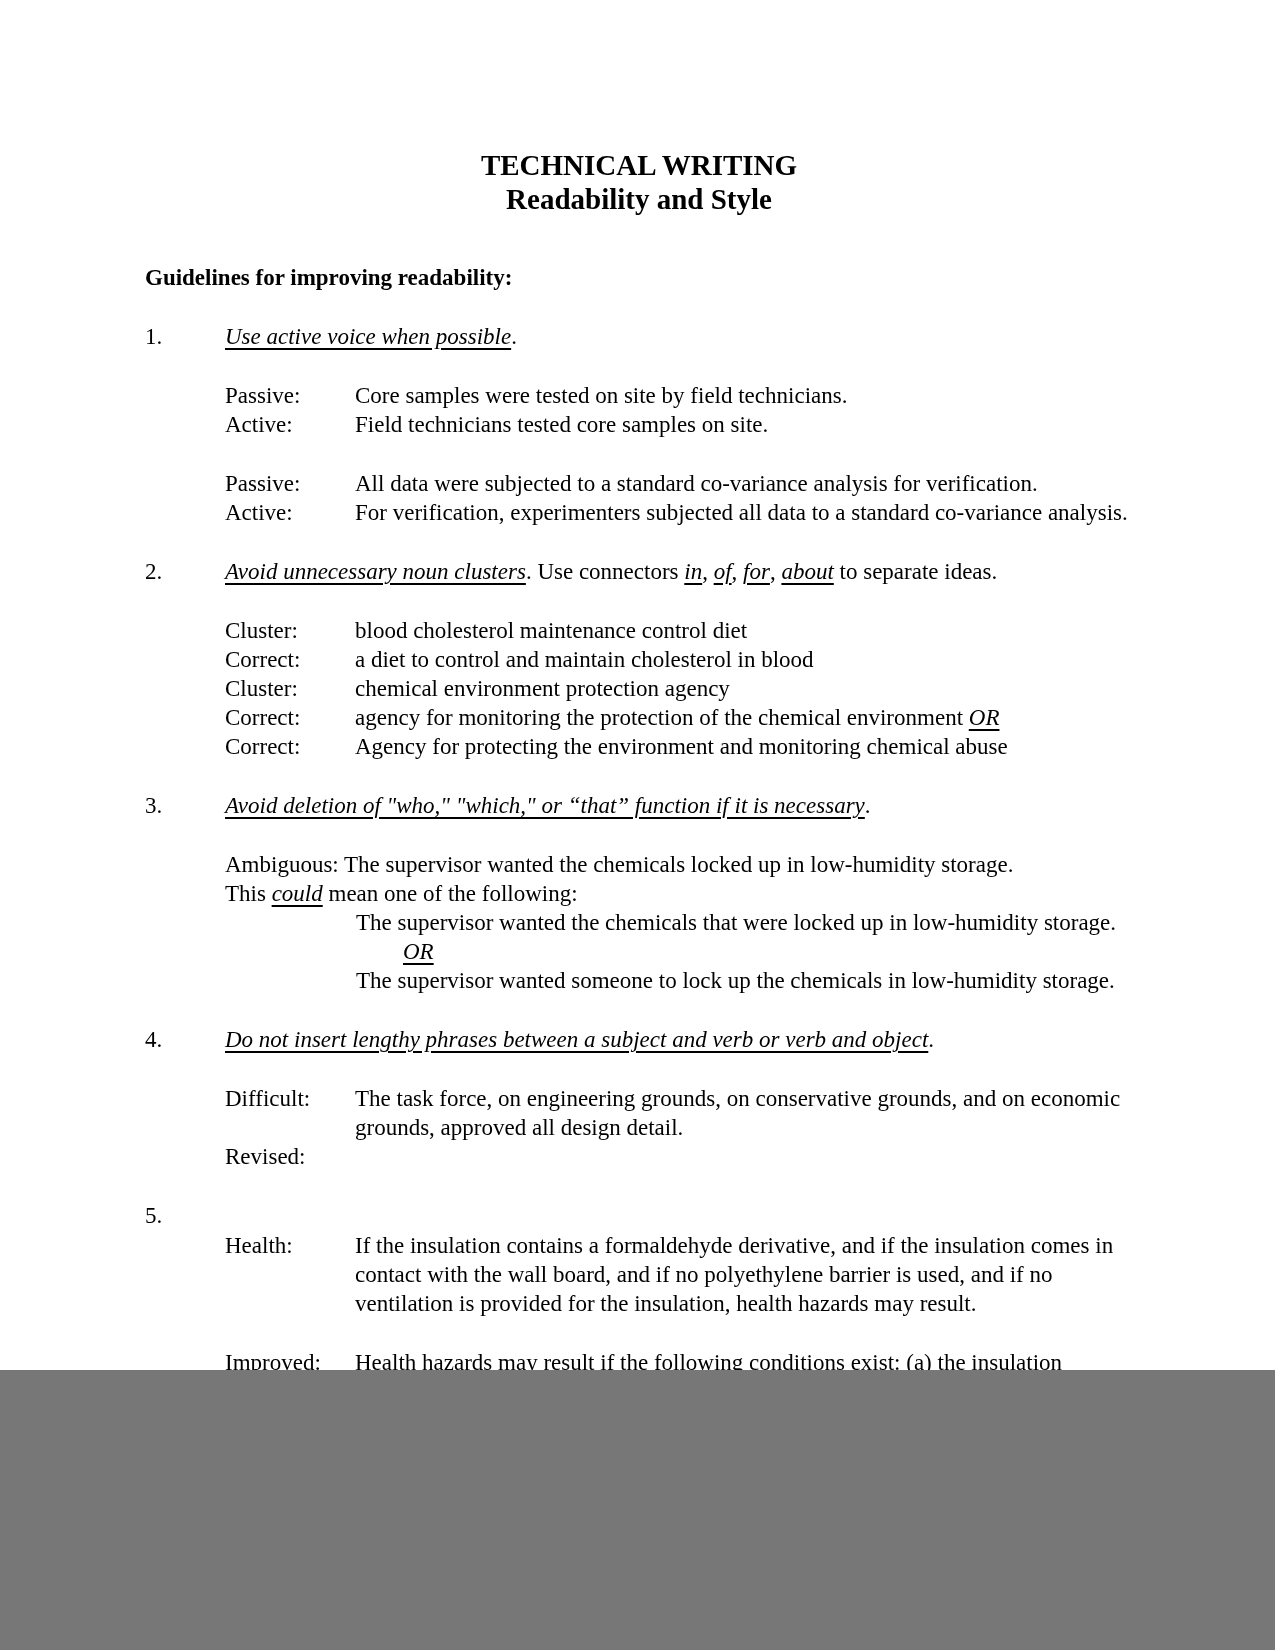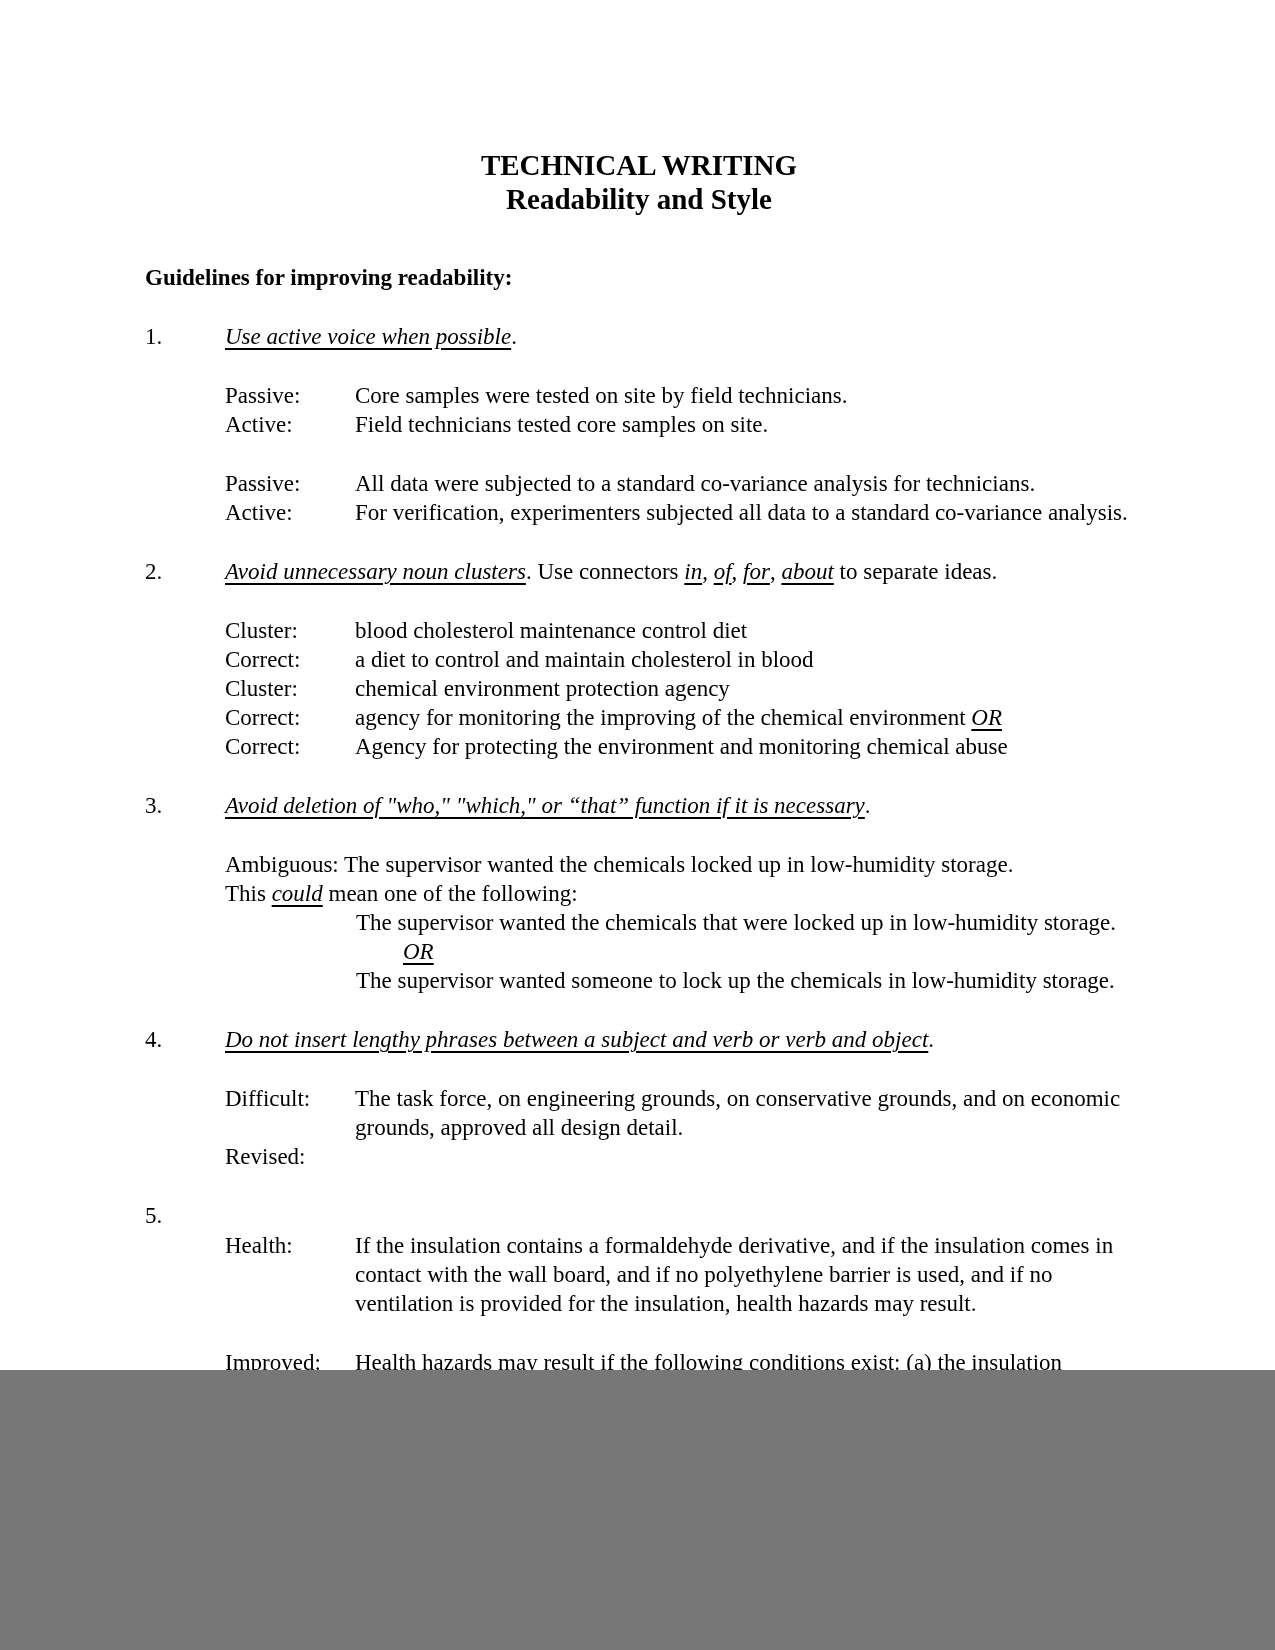--- a/index.html
+++ b/index.html
@@ -77,21 +77,21 @@
           <div class="row-text"><span>Core samples were tested on site by field technicians.</span></div>
         </div>
         <div class="row">
           <div class="row-label">Active:</div>
           <div class="row-text"><span>Field technicians tested core samples on site.</span></div>
         </div>
       </div>
       <div class="group">
         <div class="row">
           <div class="row-label">Passive:</div>
-          <div class="row-text"><span>All data were subjected to a standard co-variance analysis for technicians.</span></div>
+          <div class="row-text"><span>All data were subjected to a standard co-variance analysis for verification.</span></div>
         </div>
         <div class="row">
           <div class="row-label">Active:</div>
           <div class="row-text"><span>For verification, experimenters subjected all data to a standard co-variance analysis.</span></div>
         </div>
       </div>
     </div>
   </div>
 
   <div class="sec">
@@ -106,21 +106,21 @@
         <div class="row">
           <div class="row-label">Correct:</div>
           <div class="row-text"><span>a diet to control and maintain cholesterol in blood</span></div>
         </div>
         <div class="row">
           <div class="row-label">Cluster:</div>
           <div class="row-text"><span>chemical environment protection agency</span></div>
         </div>
         <div class="row">
           <div class="row-label">Correct:</div>
-          <div class="row-text"><span>agency for monitoring the improving of the chemical environment </span><span class="u">OR</span></div>
+          <div class="row-text"><span>agency for monitoring the protection of the chemical environment </span><span class="u">OR</span></div>
         </div>
         <div class="row">
           <div class="row-label">Correct:</div>
           <div class="row-text"><span>Agency for protecting the environment and monitoring chemical abuse</span></div>
         </div>
       </div>
     </div>
   </div>
 
   <div class="sec">

